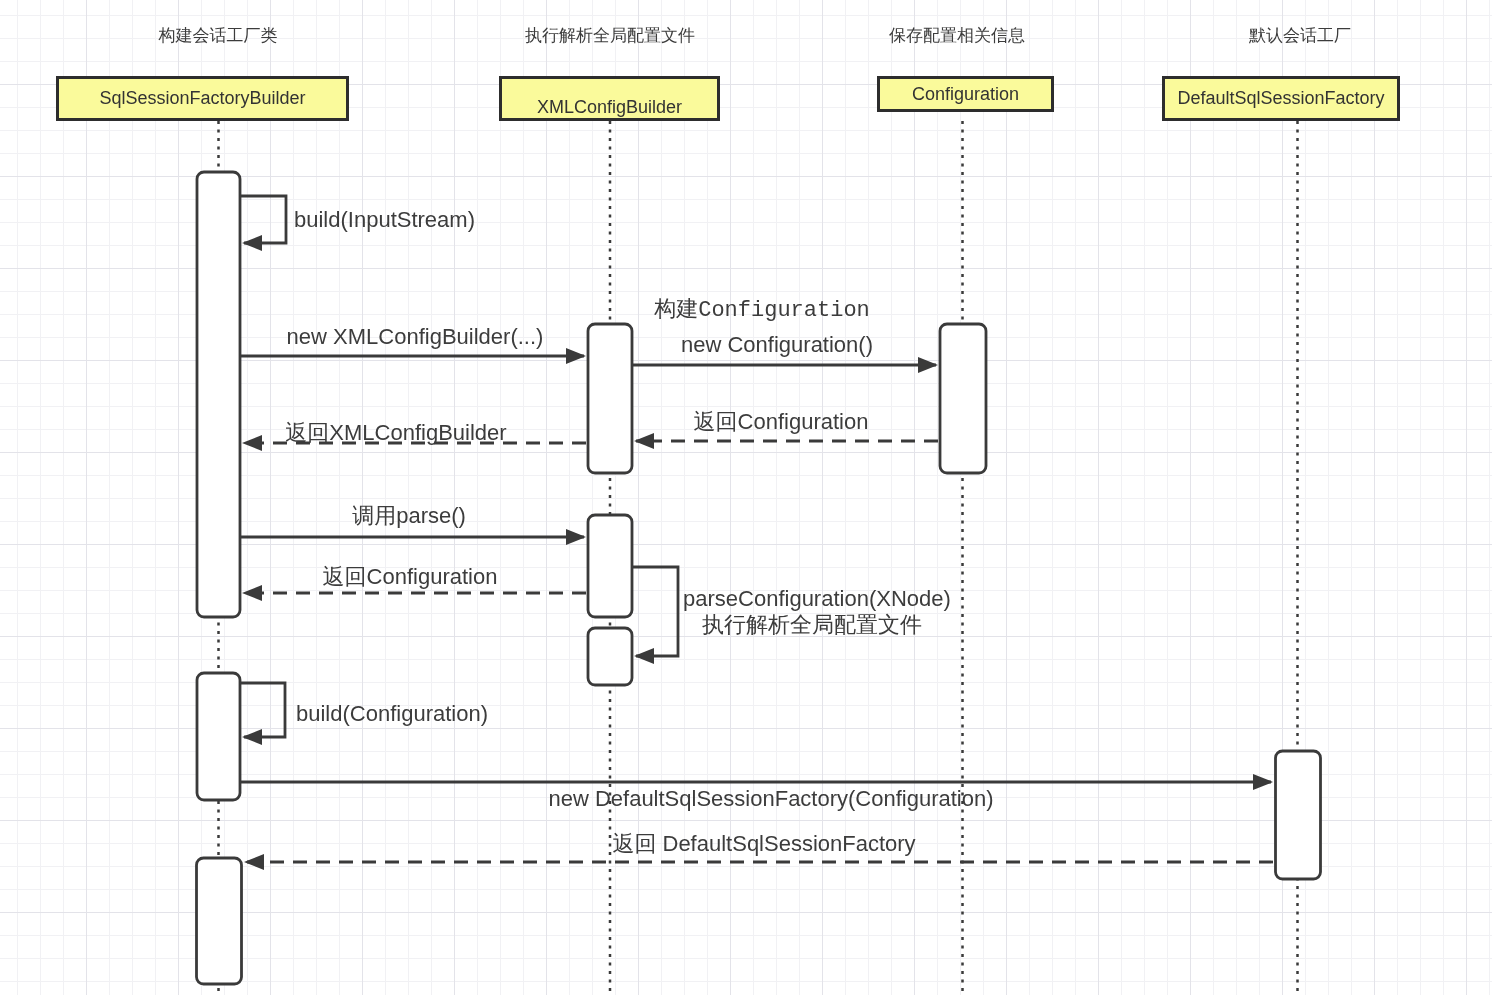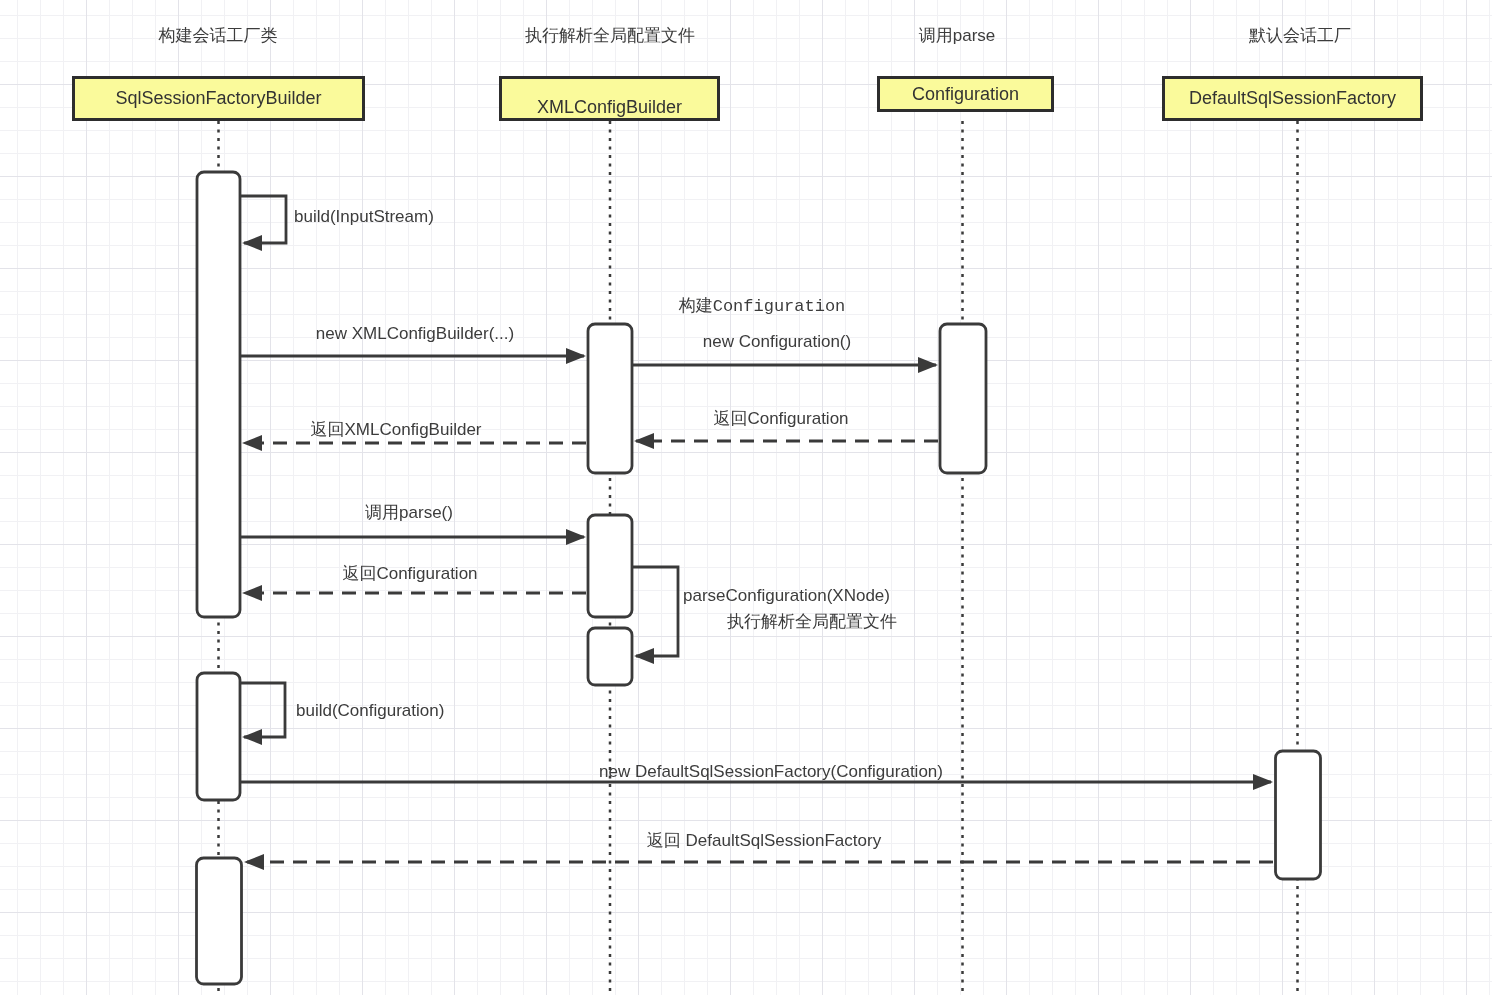--- a/index.html
+++ b/index.html
@@ -31,21 +31,21 @@
     background:#FAFA9B;
     border:3px solid #2D2D2D;
     box-sizing:border-box;
     display:flex;align-items:center;justify-content:center;
     font-size:18px;
     color:#333333;
     white-space:nowrap;
   }
   .lbl{
     position:absolute;
-    font-size:17px;
+    font-size:22px;
     white-space:nowrap;
     color:#3C3C3C;
   }
   .lbl.center{transform:translateX(-50%);}
 </style>
 </head>
 <body>
 
 <div class="canvas">
 
@@ -88,33 +88,33 @@
 
     <path d="M240,683 H285 V737 H244" fill="none" stroke="#3A3A3A" stroke-width="2.8" marker-end="url(#ah)"></path>
 
     <line x1="240" y1="782" x2="1271" y2="782" stroke="#3A3A3A" stroke-width="2.8" marker-end="url(#ah)"></line>
 
     <line x1="1273" y1="862" x2="246" y2="862" stroke="#3A3A3A" stroke-width="2.8" stroke-dasharray="14 9" marker-end="url(#ah)"></line>
   </svg>
 
   <div class="note" style="left:218px;top:24px;">构建会话工厂类</div>
   <div class="note" style="left:610px;top:24px;">执行解析全局配置文件</div>
-  <div class="note" style="left:957px;top:24px;">调用parse</div>
+  <div class="note" style="left:957px;top:24px;">保存配置相关信息</div>
   <div class="note" style="left:1300px;top:24px;">默认会话工厂</div>
 
-  <div class="participant" style="left:72px;top:76px;width:293px;height:45px;">
+  <div class="participant" style="left:56px;top:76px;width:293px;height:45px;">
     <span>SqlSessionFactoryBuilder</span>
   </div>
   <div class="participant" style="left:499px;top:76px;width:221px;height:45px;align-items:flex-end;">
     <span>XMLConfigBuilder</span>
   </div>
   <div class="participant" style="left:877px;top:76px;width:177px;height:36px;">
     <span>Configuration</span>
   </div>
-  <div class="participant" style="left:1162px;top:76px;width:261px;height:45px;">
+  <div class="participant" style="left:1162px;top:76px;width:238px;height:45px;">
     <span>DefaultSqlSessionFactory</span>
   </div>
 
   <div class="lbl" style="left:294px;top:207px;">build(InputStream)</div>
 
   <div class="lbl center" style="left:415px;top:324px;text-align:right;">new XMLConfigBuilder(...)</div>
 
   <div class="lbl center" style="left:762px;top:294px;font-family:Liberation Mono, monospace;">构建Configuration</div>
 
   <div class="lbl center" style="left:777px;top:332px;">new Configuration()</div>
@@ -126,17 +126,17 @@
   <div class="lbl center" style="left:409px;top:501px;">调用parse()</div>
 
   <div class="lbl center" style="left:410px;top:562px;">返回Configuration</div>
 
   <div class="lbl" style="left:683px;top:586px;">parseConfiguration(XNode)</div>
 
   <div class="lbl center" style="left:812px;top:610px;">执行解析全局配置文件</div>
 
   <div class="lbl" style="left:296px;top:701px;">build(Configuration)</div>
 
-  <div class="lbl center" style="left:771px;top:762px;">new DefaultSqlSessionFactory(Configuration)</div>
+  <div class="lbl center" style="left:771px;top:786px;">new DefaultSqlSessionFactory(Configuration)</div>
 
   <div class="lbl center" style="left:764px;top:829px;">返回 DefaultSqlSessionFactory</div>
 
 </div>
 
 </body></html>

